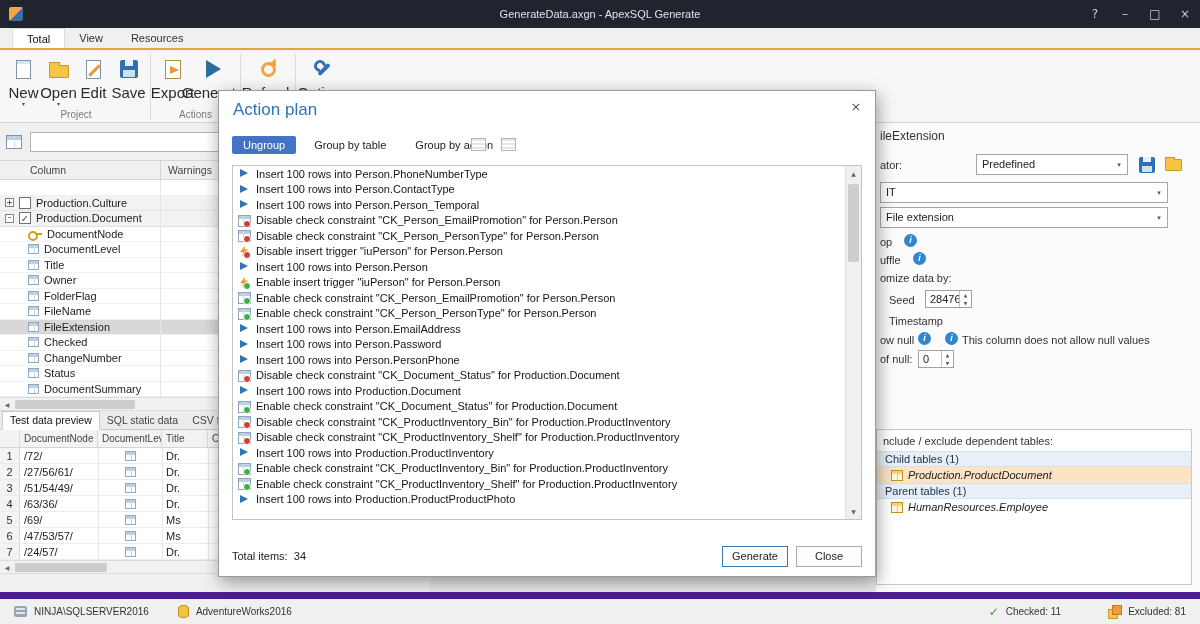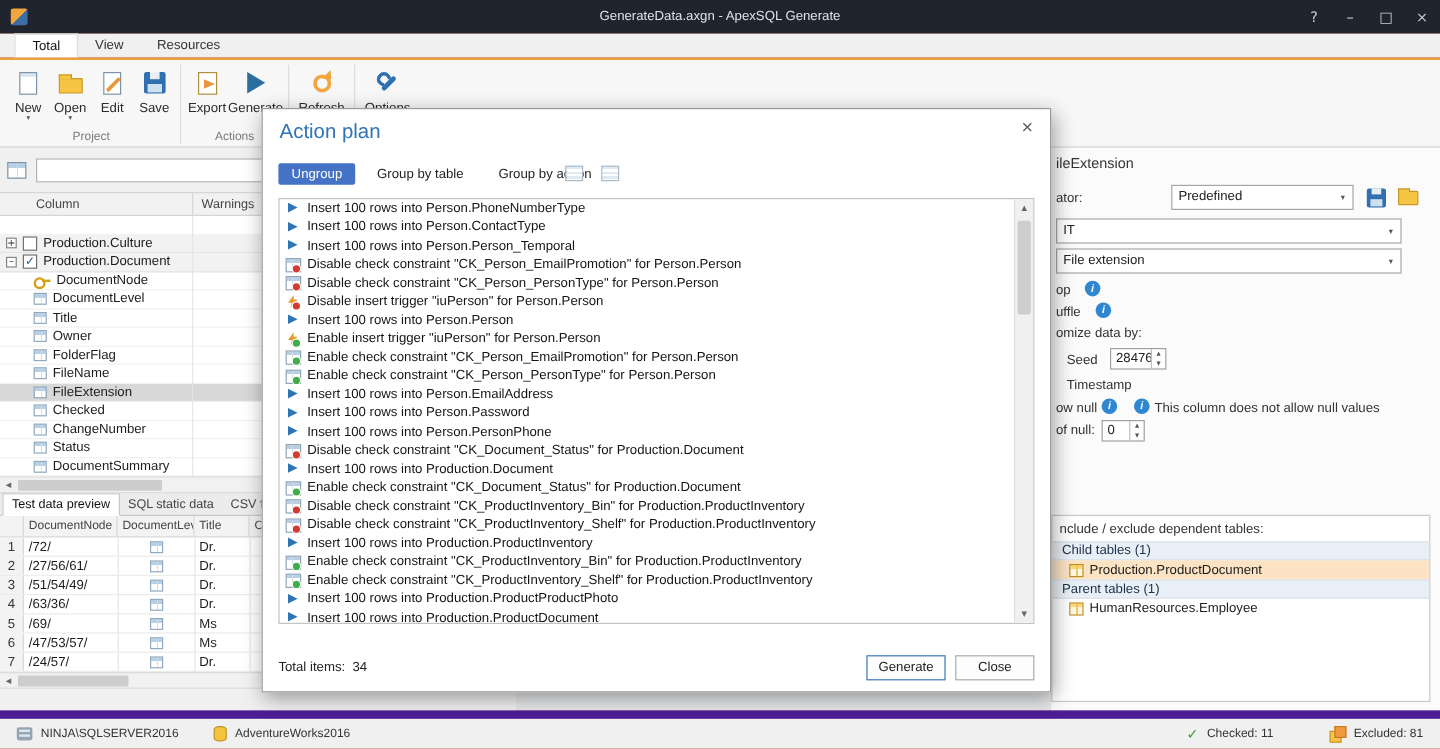--- a/index.html
+++ b/index.html
@@ -22,21 +22,21 @@
   .accent { position:absolute; left:0; top:48px; width:100%; height:2px; background:var(--accent-orange,#e9a23b); }
 
   
   .ribbon { position:absolute; left:0; top:50px; width:100%; height:73px; background:#f7f7f8; border-bottom:1px solid #d4d4d4; display:flex; align-items:stretch; padding:2px 0 0 6px; }
   .rgroup { display:flex; flex-direction:column; }
   .rbtns { display:flex; flex:1; }
   .rglabel { text-align:center; font-size:10px; color:#7a7a7a; height:14px; line-height:13px; }
   .rsep { width:1px; background:#dcdcdc; margin:2px 4px; }
   .rbig { width:35px; display:flex; flex-direction:column; align-items:center; padding-top:4px; }
   .rbig.wide { width:46px; }
-  .rlbl { font-size:11px; color:#2b2b2b; margin-top:2px; white-space:nowrap; }
+  .rlbl { font-size:15px; color:#2b2b2b; margin-top:2px; white-space:nowrap; }
   .ri { height:26px; display:flex; align-items:center; justify-content:center; }
   .dar { font-family:"DejaVu Sans",sans-serif; font-size:6px; color:#555; line-height:6px; }
   .ri-new { width:15px; height:19px; background:#fff; border:1px solid #7e93a8; box-shadow:inset 0 3px 0 #d8e4ee; }
   .ri-open { width:20px; height:13px; background:#f6c544; border:1px solid #c89a28; border-radius:1px; position:relative; margin-top:5px; }
   .ri-open::before { content:''; position:absolute; top:-4px; left:-1px; width:9px; height:3px; background:#f6c544; border:1px solid #c89a28; border-bottom:none; }
   .ri-edit { width:15px; height:19px; background:#fff; border:1px solid #7e93a8; position:relative; }
   .ri-edit::after { content:''; position:absolute; left:0; top:8px; width:15px; height:3px; background:#e8973c; transform:rotate(-45deg); border-radius:1px; }
   .ri-save { width:18px; height:18px; background:#2f6fb2; border-radius:2px; position:relative; }
   .ri-save::before { content:''; position:absolute; left:5px; top:0; width:8px; height:6px; background:#e8eef5; }
   .ri-save::after { content:''; position:absolute; left:3px; bottom:1px; width:12px; height:7px; background:#cfe0f0; }
@@ -116,21 +116,21 @@
   .info::before { content:'i'; position:absolute; left:0; right:0; top:0; bottom:0; color:#fff; font-size:9px; font-weight:bold; text-align:center; line-height:13px; font-style:italic; }
   .spin { position:absolute; height:18px; background:#fff; border:1px solid #a0a0a0; }
   .sval { position:absolute; left:4px; top:2px; font-size:11px; color:#222; }
   .sud { position:absolute; right:0; top:0; bottom:0; width:12px; border-left:1px solid #c0c0c0; display:flex; flex-direction:column; }
   .sud i { flex:1; display:flex; align-items:center; justify-content:center; font-style:normal; font-family:"DejaVu Sans",sans-serif; font-size:4.5px; color:#555; }
   .sud i.u::before { content:'▲'; } .sud i.d::before { content:'▼'; }
   .depbox { position:absolute; left:0; top:306px; width:316px; height:156px; background:#fff; border:1px solid #c8c8c8; }
   .dephead { padding:5px 6px 4px; font-size:11px; color:#333; white-space:nowrap; overflow:hidden; }
   .drow { height:16px; display:flex; align-items:center; gap:5px; font-size:11px; color:#1c1c1c; padding-left:8px; white-space:nowrap; }
   .drow.grp { background:#e9eff6; border-top:1px solid #d8e0ea; border-bottom:1px solid #d8e0ea; color:#20344e; }
-  .drow.itm { padding-left:14px; }
+  .drow.itm { padding-left:14px;font-style:italic; }
   .drow.itm.sel { background:var(--selection-tan,#fbe3c4); }
   .ictbly { width:12px; height:11px; border:1px solid #c09028; flex:none; background:linear-gradient(90deg,transparent 5px,#eec76a 5px 6px,transparent 6px), linear-gradient(#ffd76e 3px,#fff7df 3px); }
 
   
   .dialog { position:absolute; left:218px; top:90px; width:658px; height:487px; background:#fff; border:1px solid #9b9b9b; box-shadow:2px 5px 16px rgba(0,0,0,.38); z-index:10; }
   .dclose { position:absolute; right:10px; top:6px; width:18px; height:18px; display:flex; align-items:center; justify-content:center; color:#555; font-size:13px; font-family:"DejaVu Sans",sans-serif; }
   .dtitle { position:absolute; left:14px; top:9px; font-size:17px; color:var(--dialog-title,#2e74b5); }
   .dtabs { position:absolute; left:13px; top:45px; display:flex; gap:7px; align-items:center; }
   .dtab { padding:3px 11px; font-size:11px; color:#222; border-radius:2px; white-space:nowrap; }
   .dtab.on { background:var(--active-tab-bg,#4472c4); color:#fff; }
@@ -572,24 +572,20 @@
             <span class="atx">Enable check constraint "CK_ProductInventory_Bin" for Production.ProductInventory</span>
           </div>
           <div class="aitem">
             <span class="aic enable-check"></span>
             <span class="atx">Enable check constraint "CK_ProductInventory_Shelf" for Production.ProductInventory</span>
           </div>
           <div class="aitem">
             <span class="aic insert"></span>
             <span class="atx">Insert 100 rows into Production.ProductProductPhoto</span>
           </div>
-          <div class="aitem">
-            <span class="aic insert"></span>
-            <span class="atx">Insert 100 rows into Production.ProductDocument</span>
-          </div>
         </div>
       <div class="vsb">
         <span class="sbarrow up"></span>
         <span class="sbthumb"></span>
         <span class="sbarrow dn"></span>
       </div>
     </div>
     <div class="dfoot">
       <span class="total"><span>Total items:</span>&nbsp;&nbsp;<span>34</span></span>
       <button class="dbtn primary">Generate</button>

